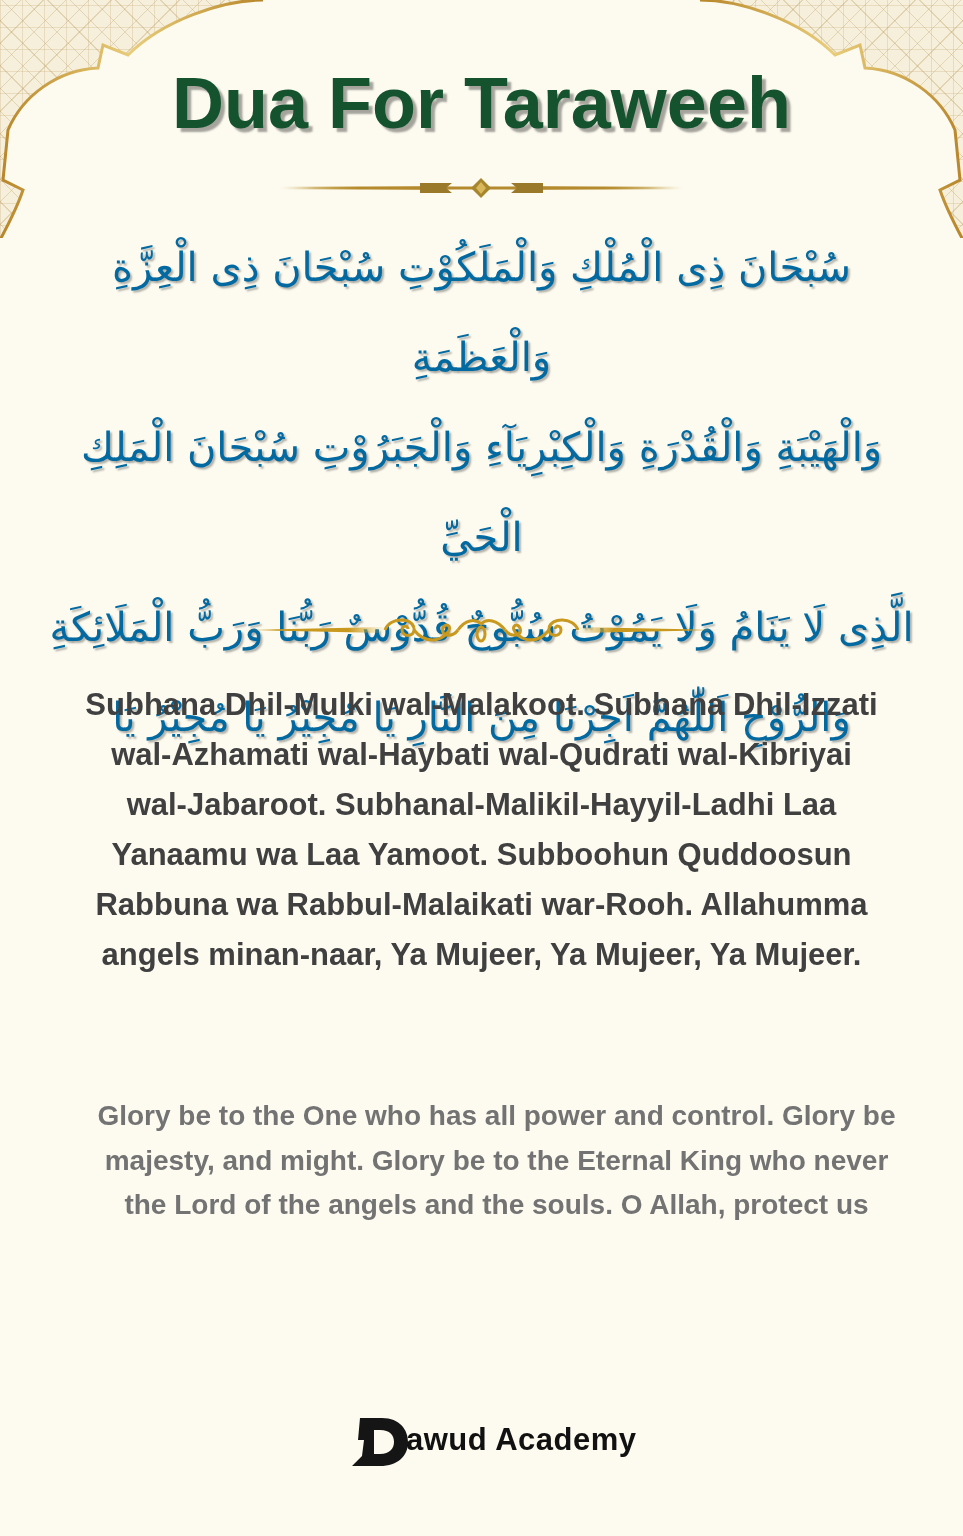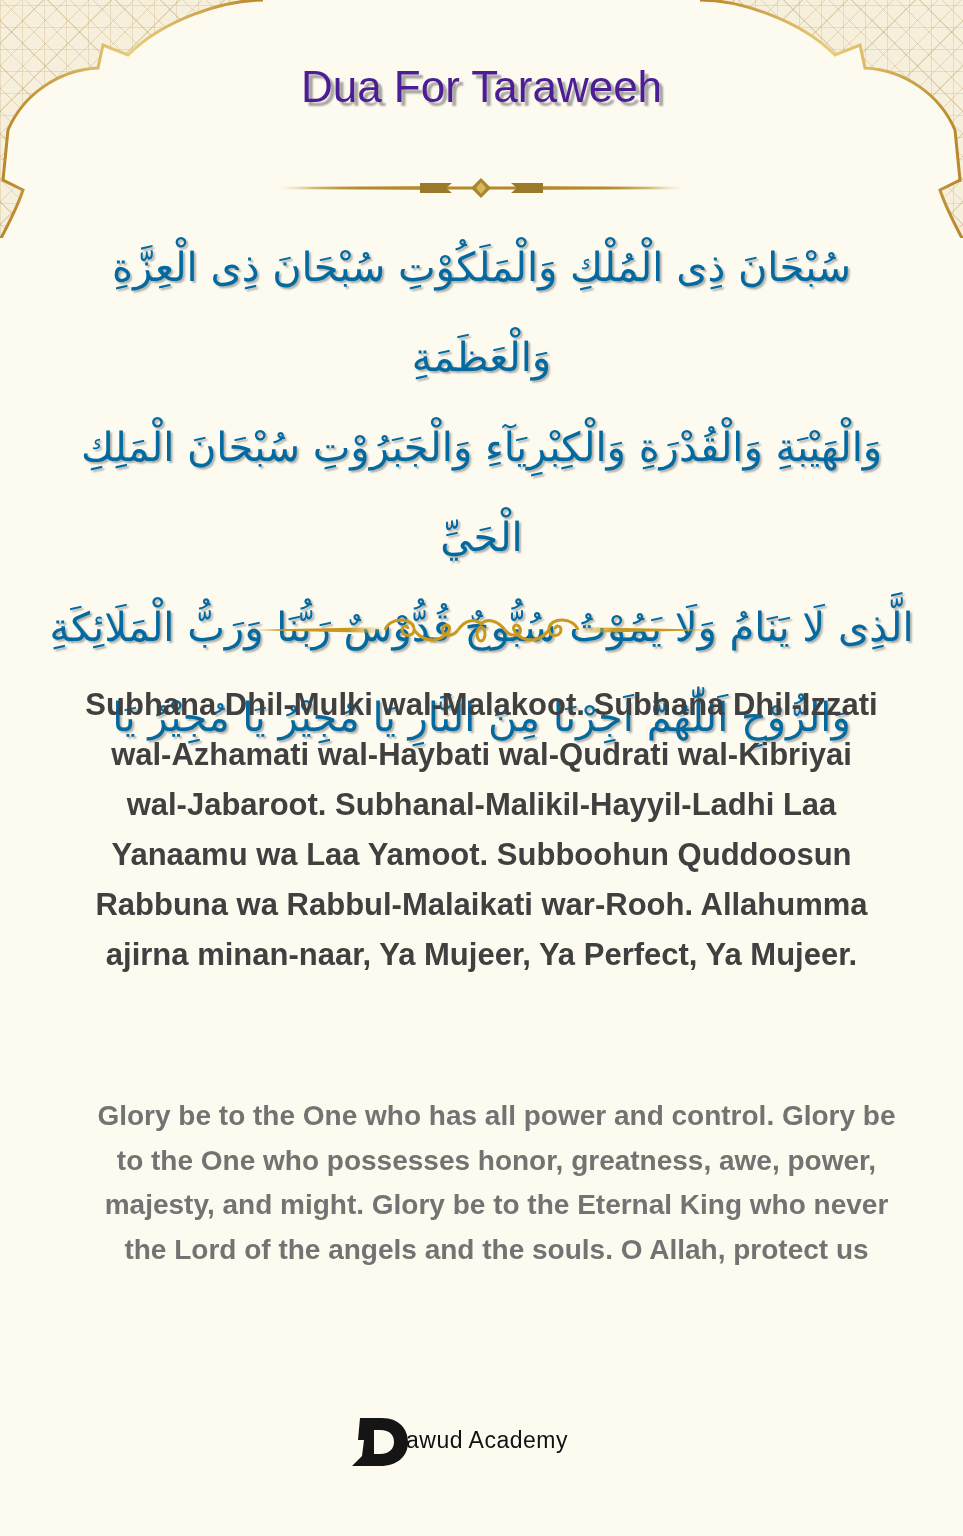--- a/index.html
+++ b/index.html
@@ -16,21 +16,21 @@
       repeating-linear-gradient(45deg, rgba(190,160,100,0.35) 0 1px, transparent 1px 16px),
       repeating-linear-gradient(-45deg, rgba(190,160,100,0.35) 0 1px, transparent 1px 16px),
       repeating-linear-gradient(0deg, rgba(190,160,100,0.25) 0 1px, transparent 1px 22px),
       repeating-linear-gradient(90deg, rgba(190,160,100,0.25) 0 1px, transparent 1px 22px);
   }
   .corner.left { left: 0; }
   .corner.right { right: 0; }
   .arch-svg { position: absolute; left: 0; top: 0; }
   .title {
     position: absolute; left: 0; right: 0; top: 62px;
-    text-align: center; font-size: 44px; font-weight: normal; color: #4c1d95;
+    text-align: center; font-size: 72px; font-weight: bold; color: #14532d;
     text-shadow: 4px 4px 2px rgba(0,0,0,0.35);
     letter-spacing: 0px;
   }
   .divider { position: absolute; left: 0; width: 963px; }
   .arabic {
     position: absolute; left: 40px; right: 40px; top: 222px;
     direction: rtl; text-align: center;
     font-family: "DejaVu Serif", serif; font-size: 40px; line-height: 90px;
     color: #0369a1;
     text-shadow: 2px 2px 2px rgba(0,0,0,0.3);
@@ -44,21 +44,21 @@
     position: absolute; left: 30px; right: 0; top: 1094px;
     text-align: center; font-size: 28px; font-weight: bold; line-height: 44.5px;
     color: #737373;
   }
   .logo {
     position: absolute; left: 350px; top: 1410px; height: 60px;
     display: flex; align-items: center;
   }
   .logo-mark { width: 60px; height: 60px; }
   .logo-text {
-    font-size: 23px; font-weight: normal; color: #111; margin-left: -4px; letter-spacing: 0.5px;
+    font-size: 31px; font-weight: bold; color: #111; margin-left: -4px; letter-spacing: 0.5px;
   }
 </style>
 </head>
 <body>
 
 <div class="corner left"></div>
 <div class="corner right"></div>
 
 <svg class="arch-svg" width="963" height="300" viewBox="0 0 963 300">
   <defs>
@@ -131,26 +131,25 @@
     <ellipse cx="481" cy="22" rx="4" ry="7"></ellipse>
   </g>
 </svg>
 
 <div class="translit">
   <div>Subhana Dhil-Mulki wal-Malakoot. Subhana Dhil-Izzati</div>
   <div>wal-Azhamati wal-Haybati wal-Qudrati wal-Kibriyai</div>
   <div>wal-Jabaroot. Subhanal-Malikil-Hayyil-Ladhi Laa</div>
   <div>Yanaamu wa Laa Yamoot. Subboohun Quddoosun</div>
   <div>Rabbuna wa Rabbul-Malaikati war-Rooh. Allahumma</div>
-  <div>ajirna minan-naar, Ya Mujeer, Ya Perfect, Ya Mujeer.</div>
+  <div>angels minan-naar, Ya Mujeer, Ya Mujeer, Ya Mujeer.</div>
 </div>
 
 <div class="translation">
   <div>Glory be to the One who has all power and control. Glory be</div>
-  <div>to the One who possesses honor, greatness, awe, power,</div>
   <div>majesty, and might. Glory be to the Eternal King who never</div>
   <div>the Lord of the angels and the souls. O Allah, protect us</div>
 </div>
 
 <div class="logo">
   <svg class="logo-mark" width="60" height="60" viewBox="0 0 60 60">
     <path d="M10,8 L32,8 C50,8 58,20 58,32 C58,46 48,56 30,56 L2,56 L12,46 L14,30 L8,30 Z M24,20 L24,44 L30,44 C40,44 44,38 44,32 C44,25 40,20 30,20 Z" fill="#151515" fill-rule="evenodd"></path>
   </svg>
   <span class="logo-text">awud Academy</span>
 </div>

